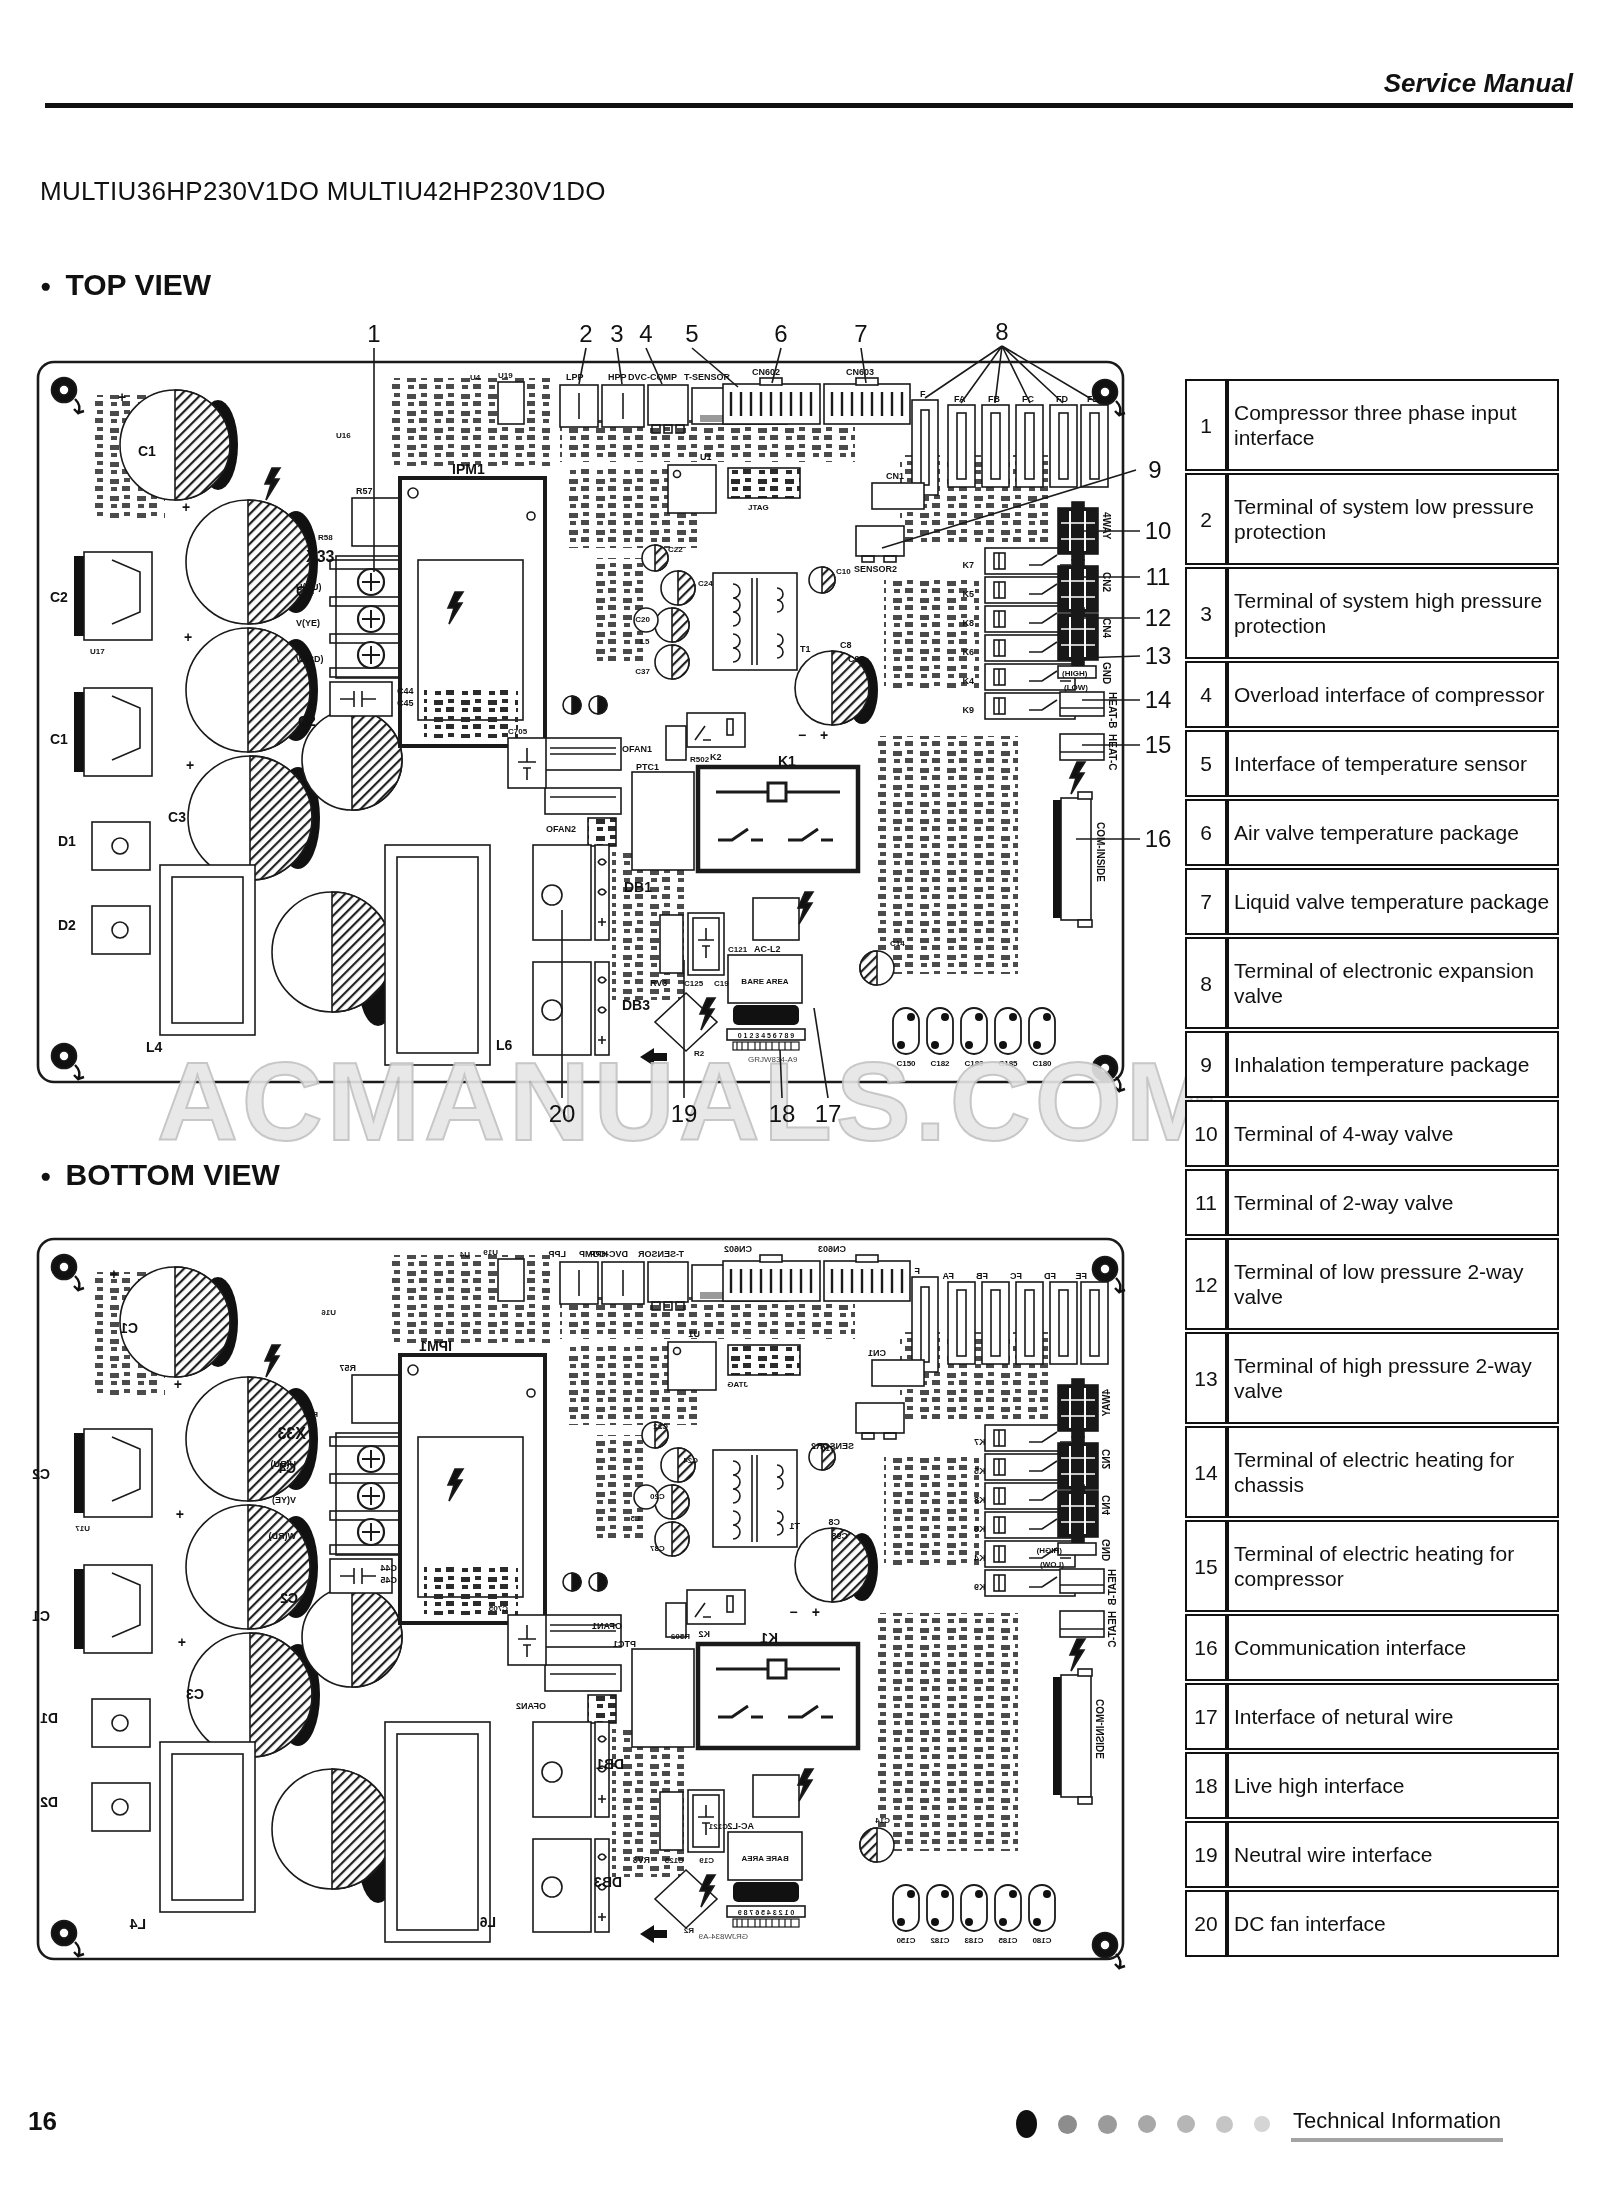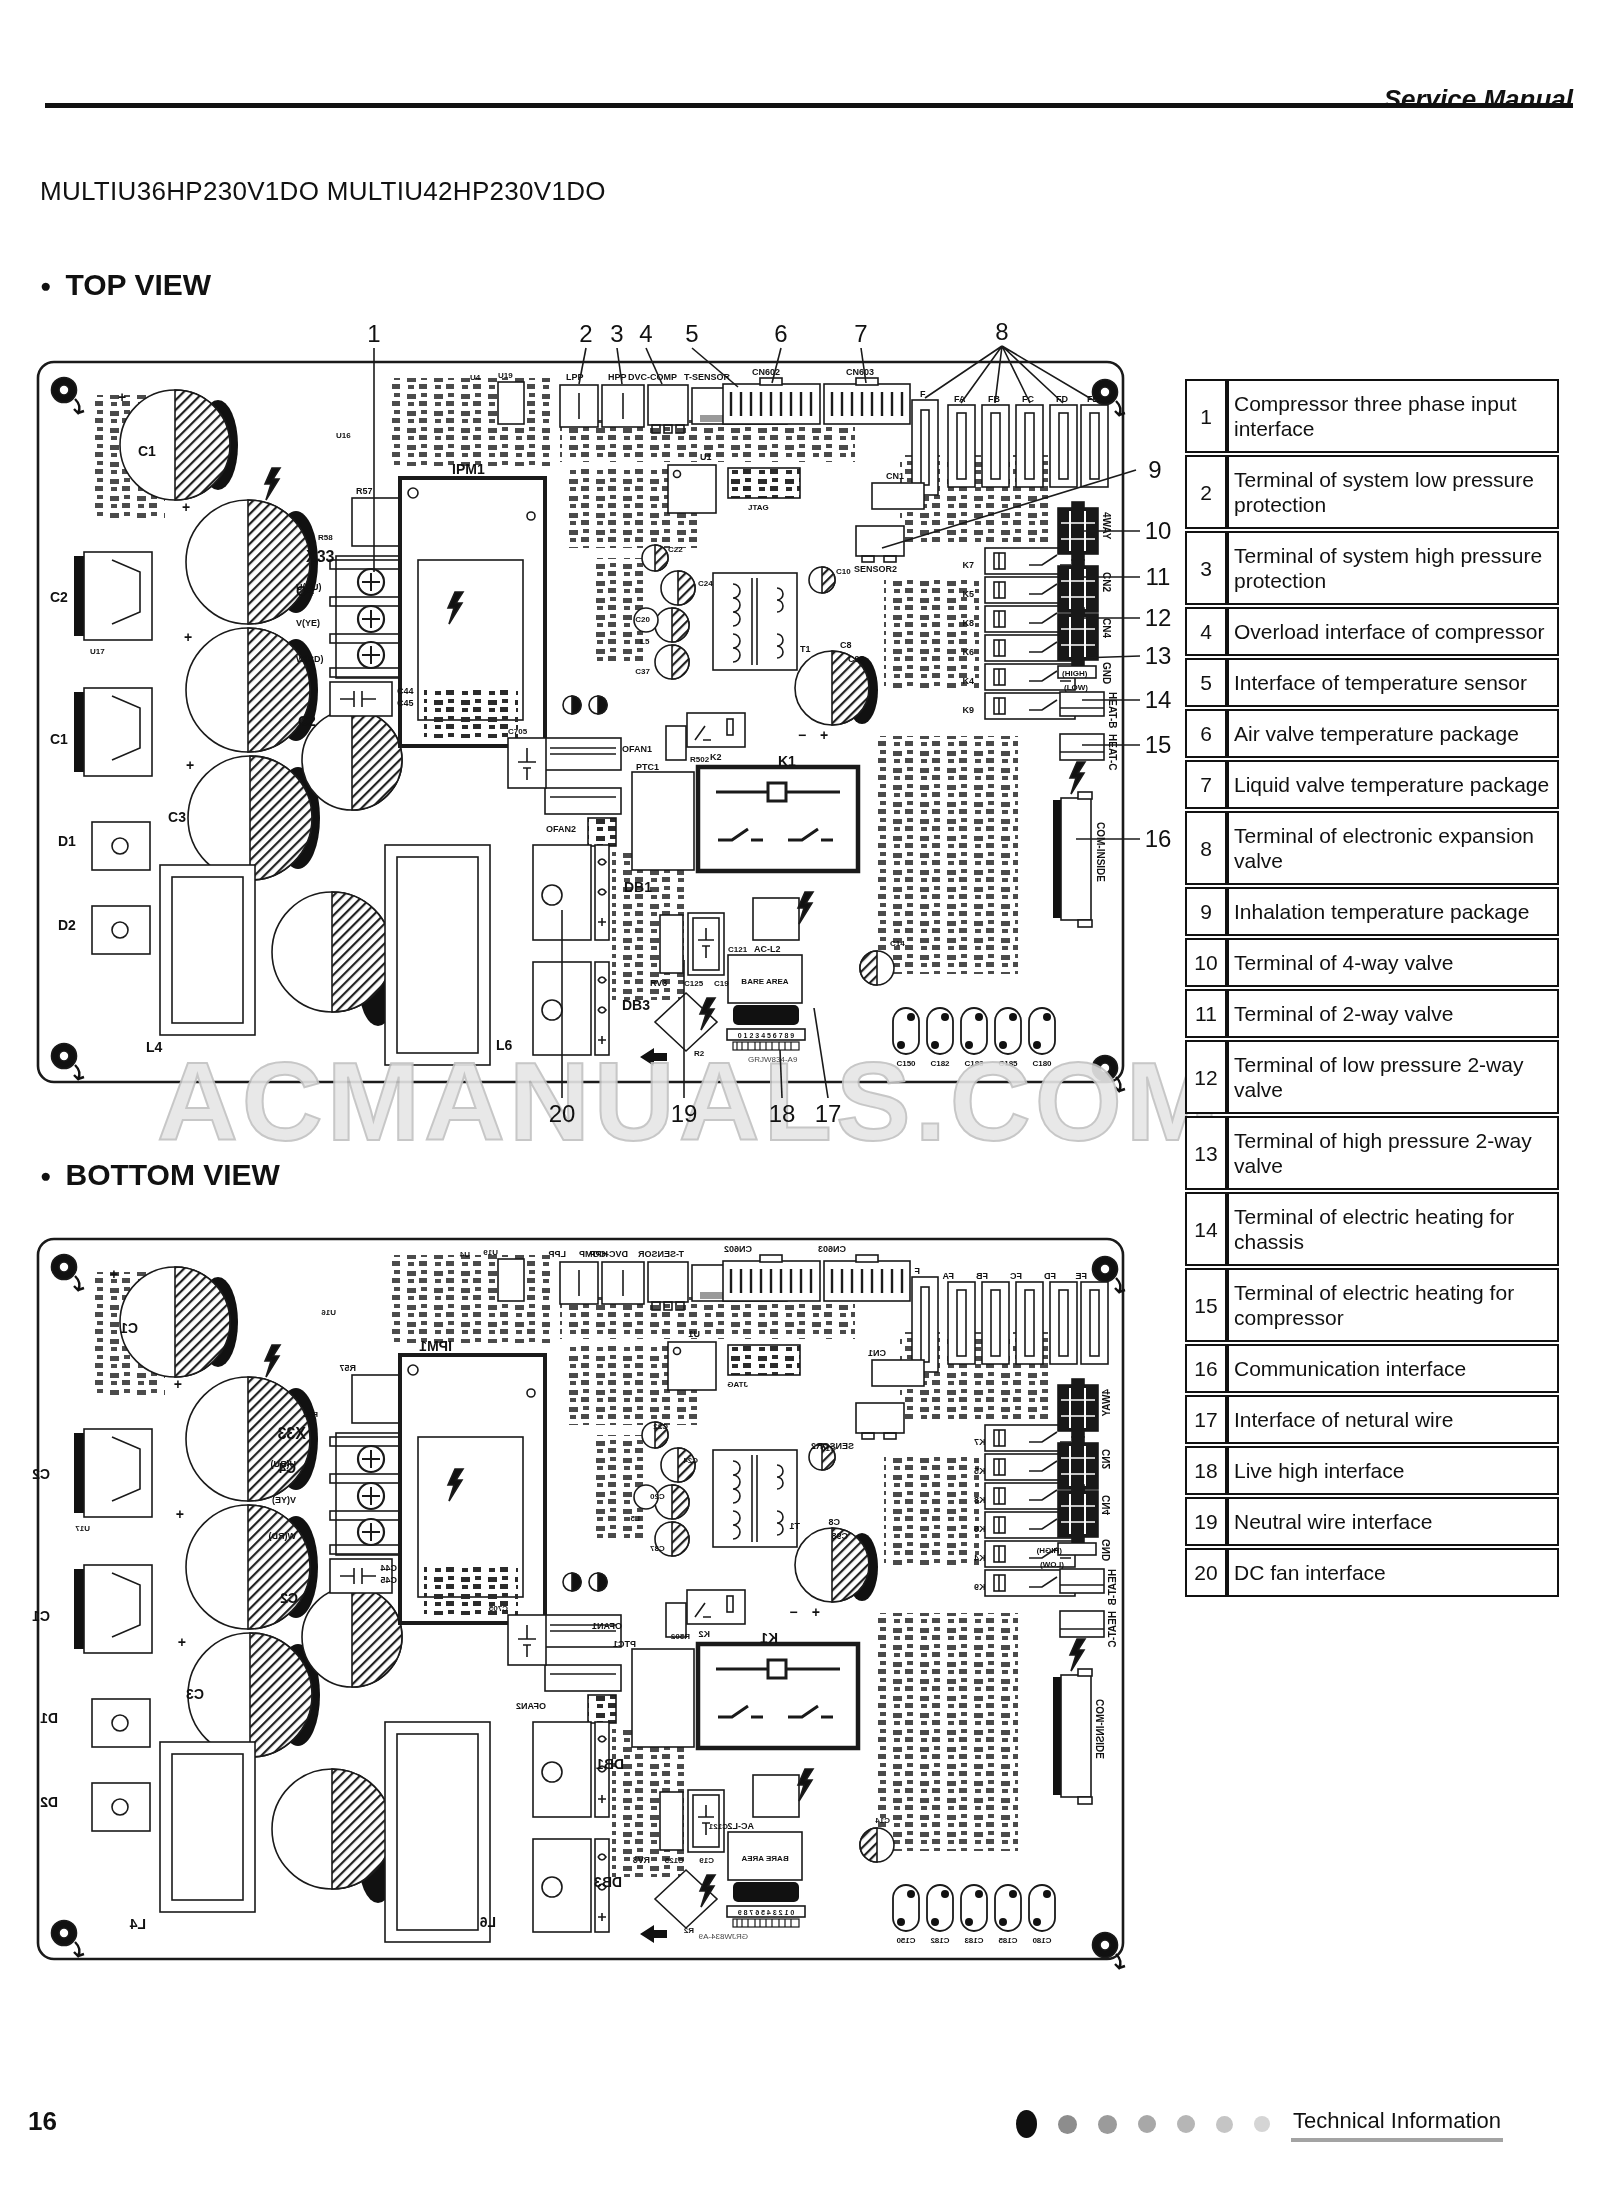--- a/index.html
+++ b/index.html
@@ -1,29 +1,29 @@
 <!DOCTYPE html>
 <html><head>
 <meta charset="utf-8">
 <style>
   html,body{margin:0;padding:0;background:#888;}
   #page{position:relative;width:1617px;height:2192px;background:#fff;overflow:hidden;
         font-family:"Liberation Sans",sans-serif;color:#111;}
   #diagram{position:absolute;left:0;top:0;width:1617px;height:2192px;}
 
-  .hdr-title{position:absolute;top:84px;right:44px;font-size:26px;font-weight:bold;font-style:italic;text-align:center;}
+  .hdr-title{position:absolute;top:68px;right:44px;font-size:26px;font-weight:bold;font-style:italic;text-align:center;}
   .hdr-rule{position:absolute;left:45px;top:103px;width:1528px;height:5px;background:#111;}
   .models{position:absolute;left:40px;top:176px;font-size:26px;letter-spacing:.3px;}
   .view-heading{position:absolute;left:40px;font-size:30px;font-weight:bold;display:flex;align-items:center;gap:14px;}
   .view-heading .bullet{font-size:19px;line-height:1;}
   #hd-top{top:268px;}
   #hd-bottom{top:1158px;}
 
   table.legend{position:absolute;left:1185px;top:377px;width:374px;border-collapse:separate;border-spacing:0 2px;}
-  table.legend td{border:2px solid #111;background:#fff;font-size:21px;line-height:25px;padding:10px 5px;vertical-align:middle;}
+  table.legend td{border:2px solid #111;background:#fff;font-size:21px;line-height:25px;padding:19px 5px;vertical-align:middle;}
   table.legend td.num{width:34px;text-align:center;padding:1px 2px;}
 
   .footer-page{position:absolute;left:28px;top:2106px;font-size:26px;font-weight:bold;}
   .dots{position:absolute;left:1016px;top:2110px;display:flex;align-items:center;gap:21px;}
   .dots i{display:block;border-radius:50%;}
   .d1{width:21px;height:28px;background:#101010;}
   .d2{width:19px;height:19px;background:#8d8d8d;}
   .d3{width:19px;height:19px;background:#9b9b9b;}
   .d4{width:18px;height:18px;background:#a8a8a8;}
   .d5{width:18px;height:18px;background:#b6b6b6;}

